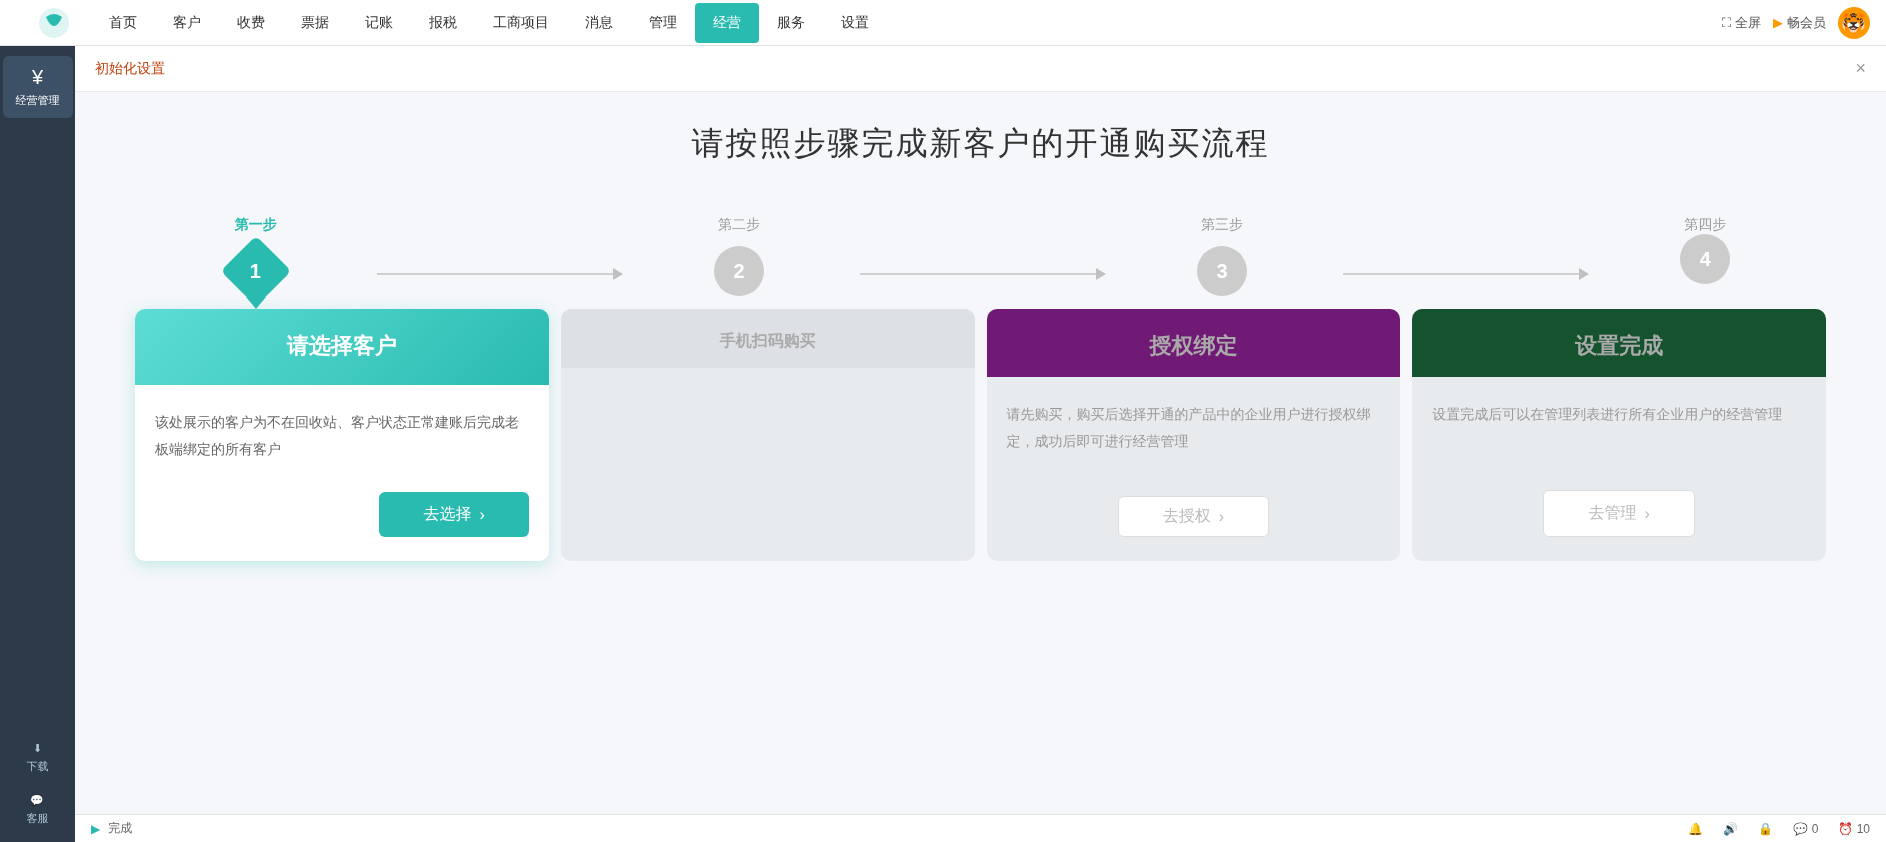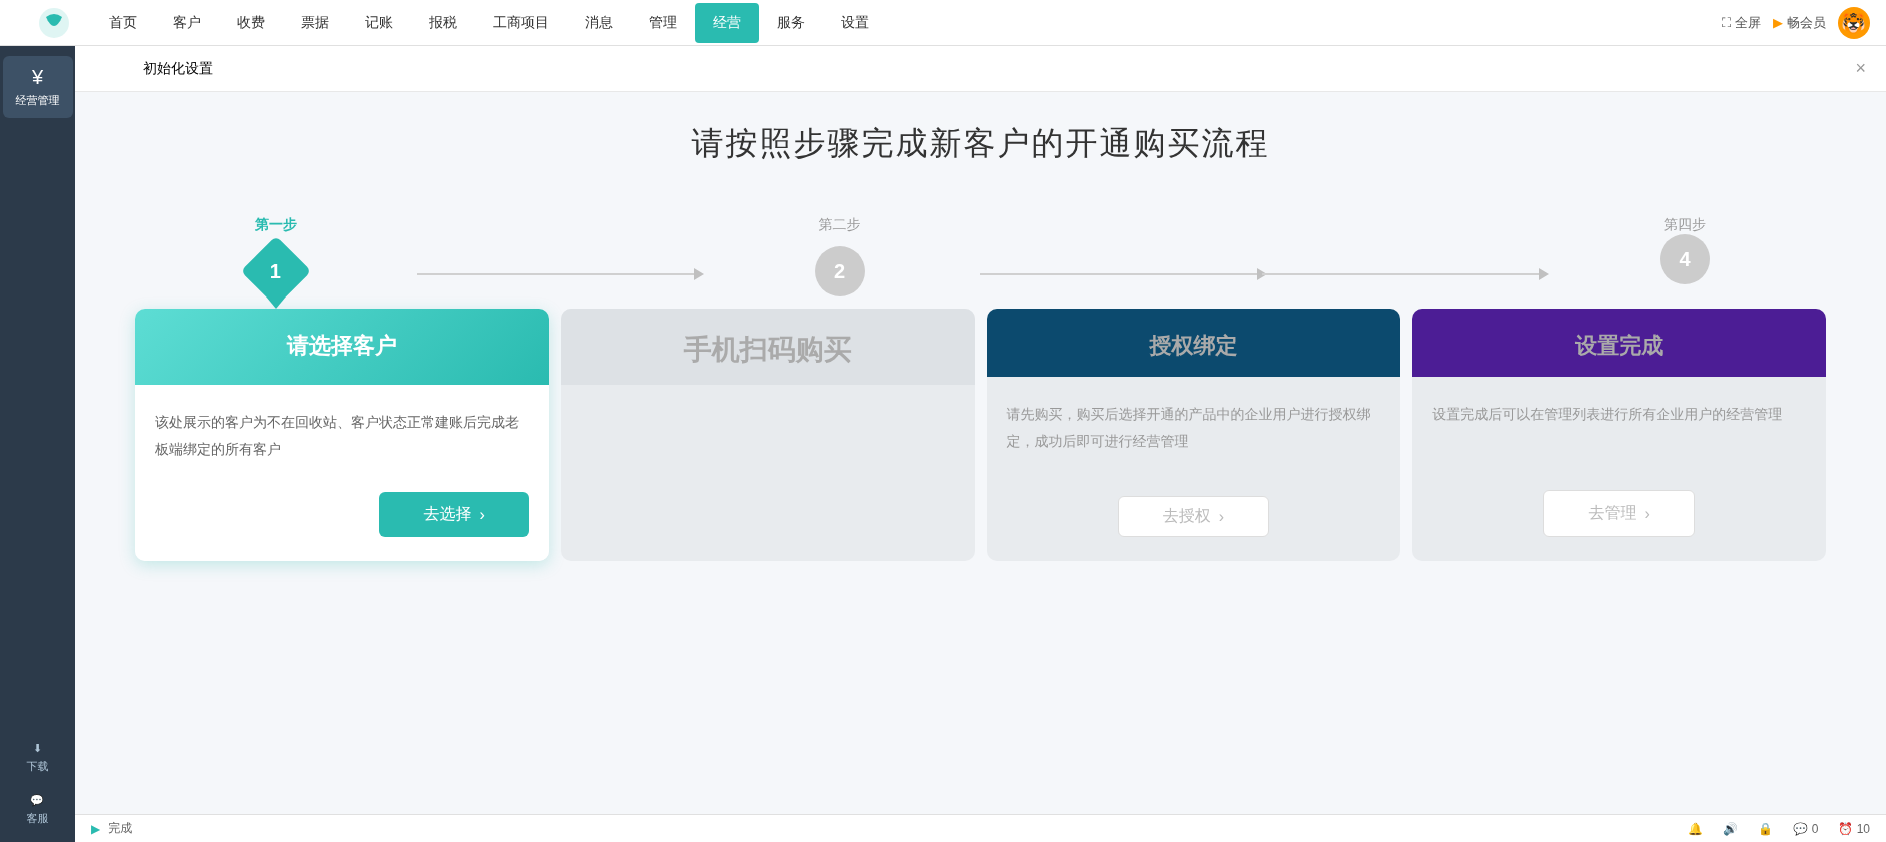--- a/index.html
+++ b/index.html
@@ -123,21 +123,21 @@
     </div>
     <div class="sidebar-bottom-item" style="margin-bottom:8px;">
       <div>💬</div>
       <div>客服</div>
     </div>
   </div>
 
   <div class="main-content">
 
     <div class="page-header">
-      <span style="font-size:14px; color:#000000;margin-left:48px;">初始化设置</span>
+      <span style="font-size:14px; color:#c2410c;">初始化设置</span>
       <span class="close-btn">×</span>
     </div>
 
     <div class="content-area">
 
       <div class="page-title">请按照步骤完成新客户的开通购买流程</div>
 
       <div style="padding: 0 20px;">
 
         <div style="display:flex; align-items:flex-start; margin-bottom: 0; position:relative;">
@@ -161,20 +161,26 @@
             <div style="font-size:14px; color:#999; margin-bottom:12px;">第二步</div>
             <div style="width:50px;height:50px;background:#ccc;border-radius:50%;display:flex;align-items:center;justify-content:center;color:#fff;font-size:20px;font-weight:bold;">
               <span>2</span>
             </div>
           </div>
 
           <div style="flex:1; height:2px; background:#d0d0d0; margin-top:57px; position:relative;">
             <div style="position:absolute;right:-5px;top:-5px;width:0;height:0;border-top:6px solid transparent;border-bottom:6px solid transparent;border-left:10px solid #c0c0c0;"></div>
           </div>
 
+          <div style="display:flex; flex-direction:column; align-items:center; flex:1;">
+            <div style="font-size:14px; color:#999; margin-bottom:12px;">第三步</div>
+            <div style="width:50px;height:50px;background:#ccc;border-radius:50%;display:flex;align-items:center;justify-content:center;color:#fff;font-size:20px;font-weight:bold;">
+              <span>3</span>
+            </div>
+          </div>
 
           <div style="flex:1; height:2px; background:#d0d0d0; margin-top:57px; position:relative;">
             <div style="position:absolute;right:-5px;top:-5px;width:0;height:0;border-top:6px solid transparent;border-bottom:6px solid transparent;border-left:10px solid #c0c0c0;"></div>
           </div>
 
           <div style="display:flex; flex-direction:column; align-items:center; flex:1;">
             <div style="font-size:14px; color:#999; ">第四步</div>
             <div style="width:50px;height:50px;background:#ccc;border-radius:50%;display:flex;align-items:center;justify-content:center;color:#fff;font-size:20px;font-weight:bold;">
               <span>4</span>
             </div>
@@ -193,41 +199,41 @@
                 <button style="background:#2abbb0; color:#fff; border:none; border-radius:6px; padding:12px 44px; font-size:16px; cursor:pointer; display:flex; align-items:center; gap:8px;">
                   <span>去选择</span>
                   <span> ›</span>
                 </button>
               </div>
             </div>
           </div>
 
           <div style="flex:1; border-radius:10px; background:#e8ebee; display:flex; flex-direction:column; overflow:hidden;">
             <div style="background:#dde1e5; padding: 22px 20px 16px; text-align:center;">
-              <div style="font-size:28px; font-weight:bold; color:#aaa;">手机扫码购买</div>
+              <div style="font-size:16px; font-weight:bold; color:#aaa;">手机扫码购买</div>
             </div>
           </div>
 
           <div style="flex:1; border-radius:10px; background:#e8ebee; display:flex; flex-direction:column; overflow:hidden;">
-            <div style="background:#0c4a6e; padding: 22px 20px 16px; text-align:center;">
+            <div style="background:#701a75; padding: 22px 20px 16px; text-align:center;">
               <div style="font-size:22px; font-weight:bold; color:#aaa;">授权绑定</div>
             </div>
             <div style="flex:1; padding:24px 20px; display:flex; flex-direction:column;">
               <div style="font-size:14px; color:#999; line-height:1.9; flex:1;">请先购买，购买后选择开通的产品中的企业用户进行授权绑定，成功后即可进行经营管理</div>
               <div style="margin-top:30px; display:flex; justify-content:center;">
                 <button style="background:#fff; color:#bbb; border:1px solid #ddd; border-radius:6px; padding:9px 44px; font-size:16px; cursor:pointer; display:flex; align-items:center; gap:8px;">
                   <span>去授权</span>
                   <span> ›</span>
                 </button>
               </div>
             </div>
           </div>
 
           <div style="flex:1; border-radius:10px; background:#e8ebee; display:flex; flex-direction:column; overflow:hidden;">
-            <div style="background:#4c1d95; padding: 22px 20px 16px; text-align:center;">
+            <div style="background:#14532d; padding: 22px 20px 16px; text-align:center;">
               <div style="font-size:22px; font-weight:bold; color:#aaa;">设置完成</div>
             </div>
             <div style="flex:1; padding:24px 20px; display:flex; flex-direction:column;">
               <div style="font-size:14px; color:#999; line-height:1.9; flex:1;">设置完成后可以在管理列表进行所有企业用户的经营管理</div>
               <div style="margin-top:30px; display:flex; justify-content:center;">
                 <button style="background:#fff; color:#bbb; border:1px solid #ddd; border-radius:6px; padding:12px 44px; font-size:16px; cursor:pointer; display:flex; align-items:center; gap:8px;">
                   <span>去管理</span>
                   <span> ›</span>
                 </button>
               </div>

